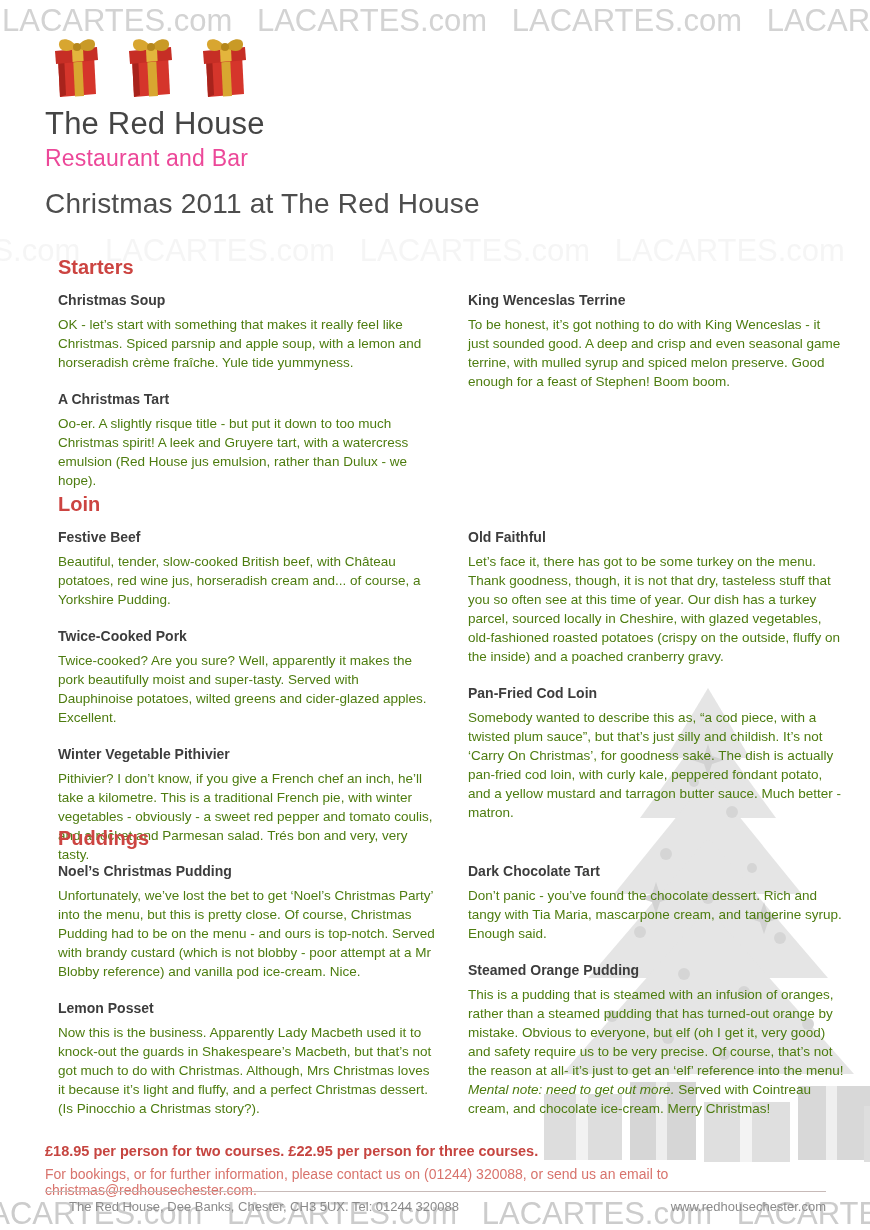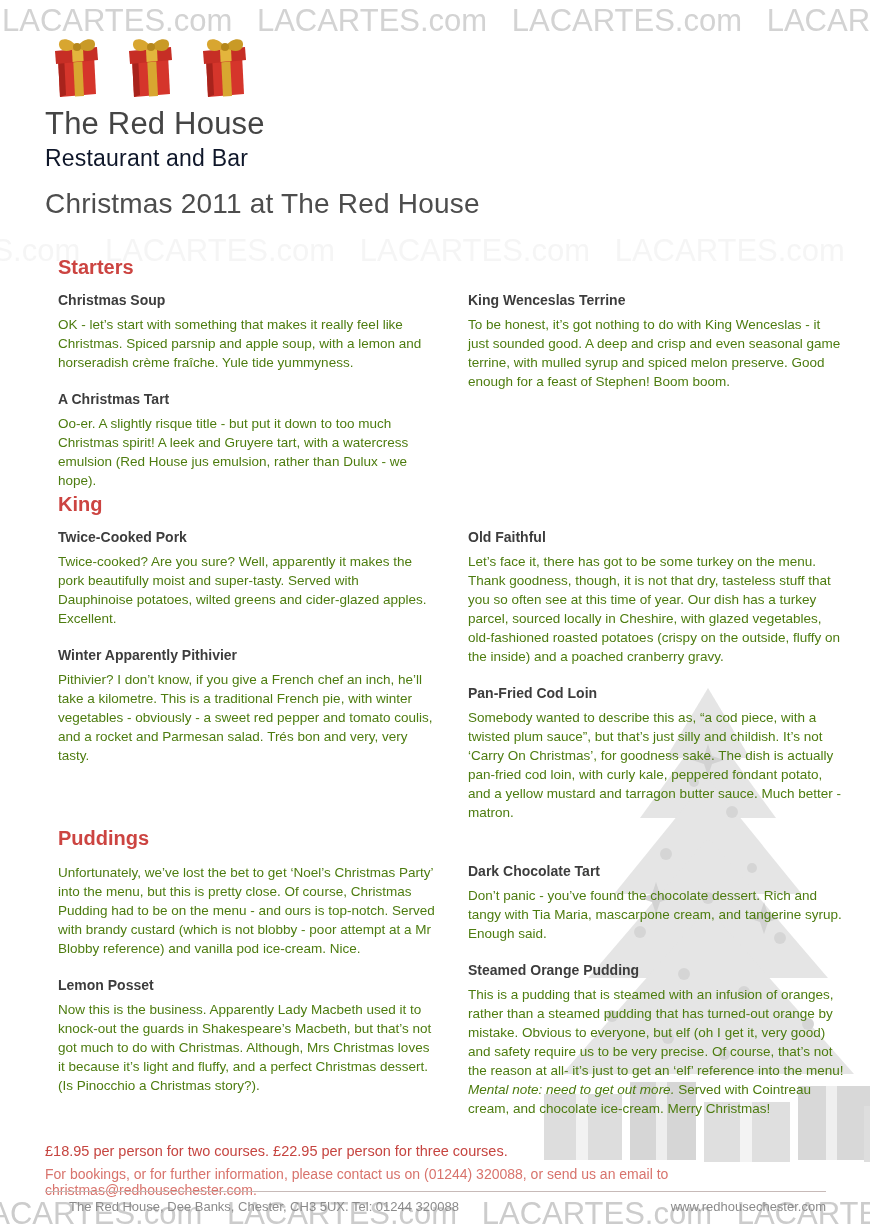--- a/index.html
+++ b/index.html
@@ -23,42 +23,42 @@
     z-index: 1;
     user-select: none;
   }
   .wm-top    { top: 3px;    left: 2px;  }
   .wm-mid    { top: 233px;  left: -150px; opacity: 0.22; }
   .wm-bottom { top: 1196px; left: -28px; color: #cccccc; }
   
   .logo { position: absolute; top: 34px; left: 45px; z-index: 2; }
   .gifts { display: flex; gap: 16px; margin-left: 2px; }
   .logo-title { font-size: 31px; color: #454545; margin-top: 8px; letter-spacing: 0.2px; }
-  .logo-sub   { font-size: 23px; color: #0f172a; margin-top: 3px; letter-spacing: 0.2px; }
+  .logo-sub   { font-size: 23px; color: #ec4899; margin-top: 3px; letter-spacing: 0.2px; }
   
   .page-title {
     position: absolute; top: 188px; left: 45px;
     font-size: 28px; font-weight: 400; color: #4d4d4d;
     letter-spacing: 0.2px; z-index: 2;
   }
   
   .section { position: absolute; left: 58px; width: 786px; z-index: 2; }
   .sec-starters { top: 256px; }
   .sec-mains    { top: 493px; }
   .sec-puddings { top: 827px; }
   .section-heading { font-size: 20px; font-weight: bold; margin-bottom: 13px; }
   .cols { display: flex; }
   .col-l { width: 378px; margin-right: 32px; flex: none; }
   .col-r { width: 376px; flex: none; }
   .dish { margin-bottom: 19px; }
   .dish-title { font-size: 14px; font-weight: bold; color: #3d3d3d; margin-bottom: 7px; }
   .dish-desc  { font-size: 13.5px; color: #4d7c0f; line-height: 19px; }
   .dish-desc em { font-style: italic; }
   
-  .price-line   { position: absolute; top: 1143px; left: 45px; font-size: 14.5px; font-weight: normal; z-index: 2; }
+  .price-line   { position: absolute; top: 1143px; left: 45px; font-size: 14.5px; font-weight: bold; z-index: 2; }
   .booking-line { position: absolute; top: 1166px; left: 45px; font-size: 14px; z-index: 2; }
   .rule { position: absolute; top: 1191px; left: 45px; width: 781px; border-top: 1px solid #c7bab8; z-index: 2; }
   .footer {
     position: absolute; top: 1199px; left: 45px; width: 781px;
     display: flex; justify-content: space-between;
     font-size: 13px; color: #8b8b8b; z-index: 3; padding-left: 24px;
   }
   
   .tree-art { position: absolute; top: 686px; left: 508px; z-index: 0; opacity: 0.75; }
 </style>
@@ -166,29 +166,33 @@
       <div class="col-r">
         <div class="dish">
           <div class="dish-title">King Wenceslas Terrine</div>
           <div class="dish-desc">To be honest, it’s got nothing to do with King Wenceslas - it just sounded good. A deep and crisp and even seasonal game terrine, with mulled syrup and spiced melon preserve. Good enough for a feast of Stephen! Boom boom.</div>
         </div>
       </div>
     </div>
   </div>
 
   <div class="section sec-mains">
-    <div class="section-heading" style="color:#cc4441">King</div>
+    <div class="section-heading" style="color:#cc4441">Loin</div>
     <div class="cols">
       <div class="col-l">
         <div class="dish">
+          <div class="dish-title">Festive Beef</div>
+          <div class="dish-desc">Beautiful, tender, slow-cooked British beef, with Château potatoes, red wine jus, horseradish cream and... of course, a Yorkshire Pudding.</div>
+        </div>
+        <div class="dish">
           <div class="dish-title">Twice-Cooked Pork</div>
           <div class="dish-desc">Twice-cooked? Are you sure? Well, apparently it makes the pork beautifully moist and super-tasty. Served with Dauphinoise potatoes, wilted greens and cider-glazed apples. Excellent.</div>
         </div>
         <div class="dish">
-          <div class="dish-title">Winter Apparently Pithivier</div>
+          <div class="dish-title">Winter Vegetable Pithivier</div>
           <div class="dish-desc">Pithivier? I don’t know, if you give a French chef an inch, he’ll take a kilometre. This is a traditional French pie, with winter vegetables - obviously - a sweet red pepper and tomato coulis, and a rocket and Parmesan salad. Trés bon and very, very tasty.</div>
         </div>
       </div>
       <div class="col-r">
         <div class="dish">
           <div class="dish-title">Old Faithful</div>
           <div class="dish-desc">Let’s face it, there has got to be some turkey on the menu. Thank goodness, though, it is not that dry, tasteless stuff that you so often see at this time of year. Our dish has a turkey parcel, sourced locally in Cheshire, with glazed vegetables, old-fashioned roasted potatoes (crispy on the outside, fluffy on the inside) and a poached cranberry gravy.</div>
         </div>
         <div class="dish">
           <div class="dish-title">Pan-Fried Cod Loin</div>
@@ -196,20 +200,21 @@
         </div>
       </div>
     </div>
   </div>
 
   <div class="section sec-puddings">
     <div class="section-heading" style="color:#cc4441">Puddings</div>
     <div class="cols">
       <div class="col-l">
         <div class="dish">
+          <div class="dish-title">Noel’s Christmas Pudding</div>
           <div class="dish-desc">Unfortunately, we’ve lost the bet to get ‘Noel’s Christmas Party’ into the menu, but this is pretty close. Of course, Christmas Pudding had to be on the menu - and ours is top-notch. Served with brandy custard (which is not blobby - poor attempt at a Mr Blobby reference) and vanilla pod ice-cream. Nice.</div>
         </div>
         <div class="dish">
           <div class="dish-title">Lemon Posset</div>
           <div class="dish-desc">Now this is the business. Apparently Lady Macbeth used it to knock-out the guards in Shakespeare’s Macbeth, but that’s not got much to do with Christmas. Although, Mrs Christmas loves it because it’s light and fluffy, and a perfect Christmas dessert. (Is Pinocchio a Christmas story?).</div>
         </div>
       </div>
       <div class="col-r">
         <div class="dish">
           <div class="dish-title">Dark Chocolate Tart</div>

